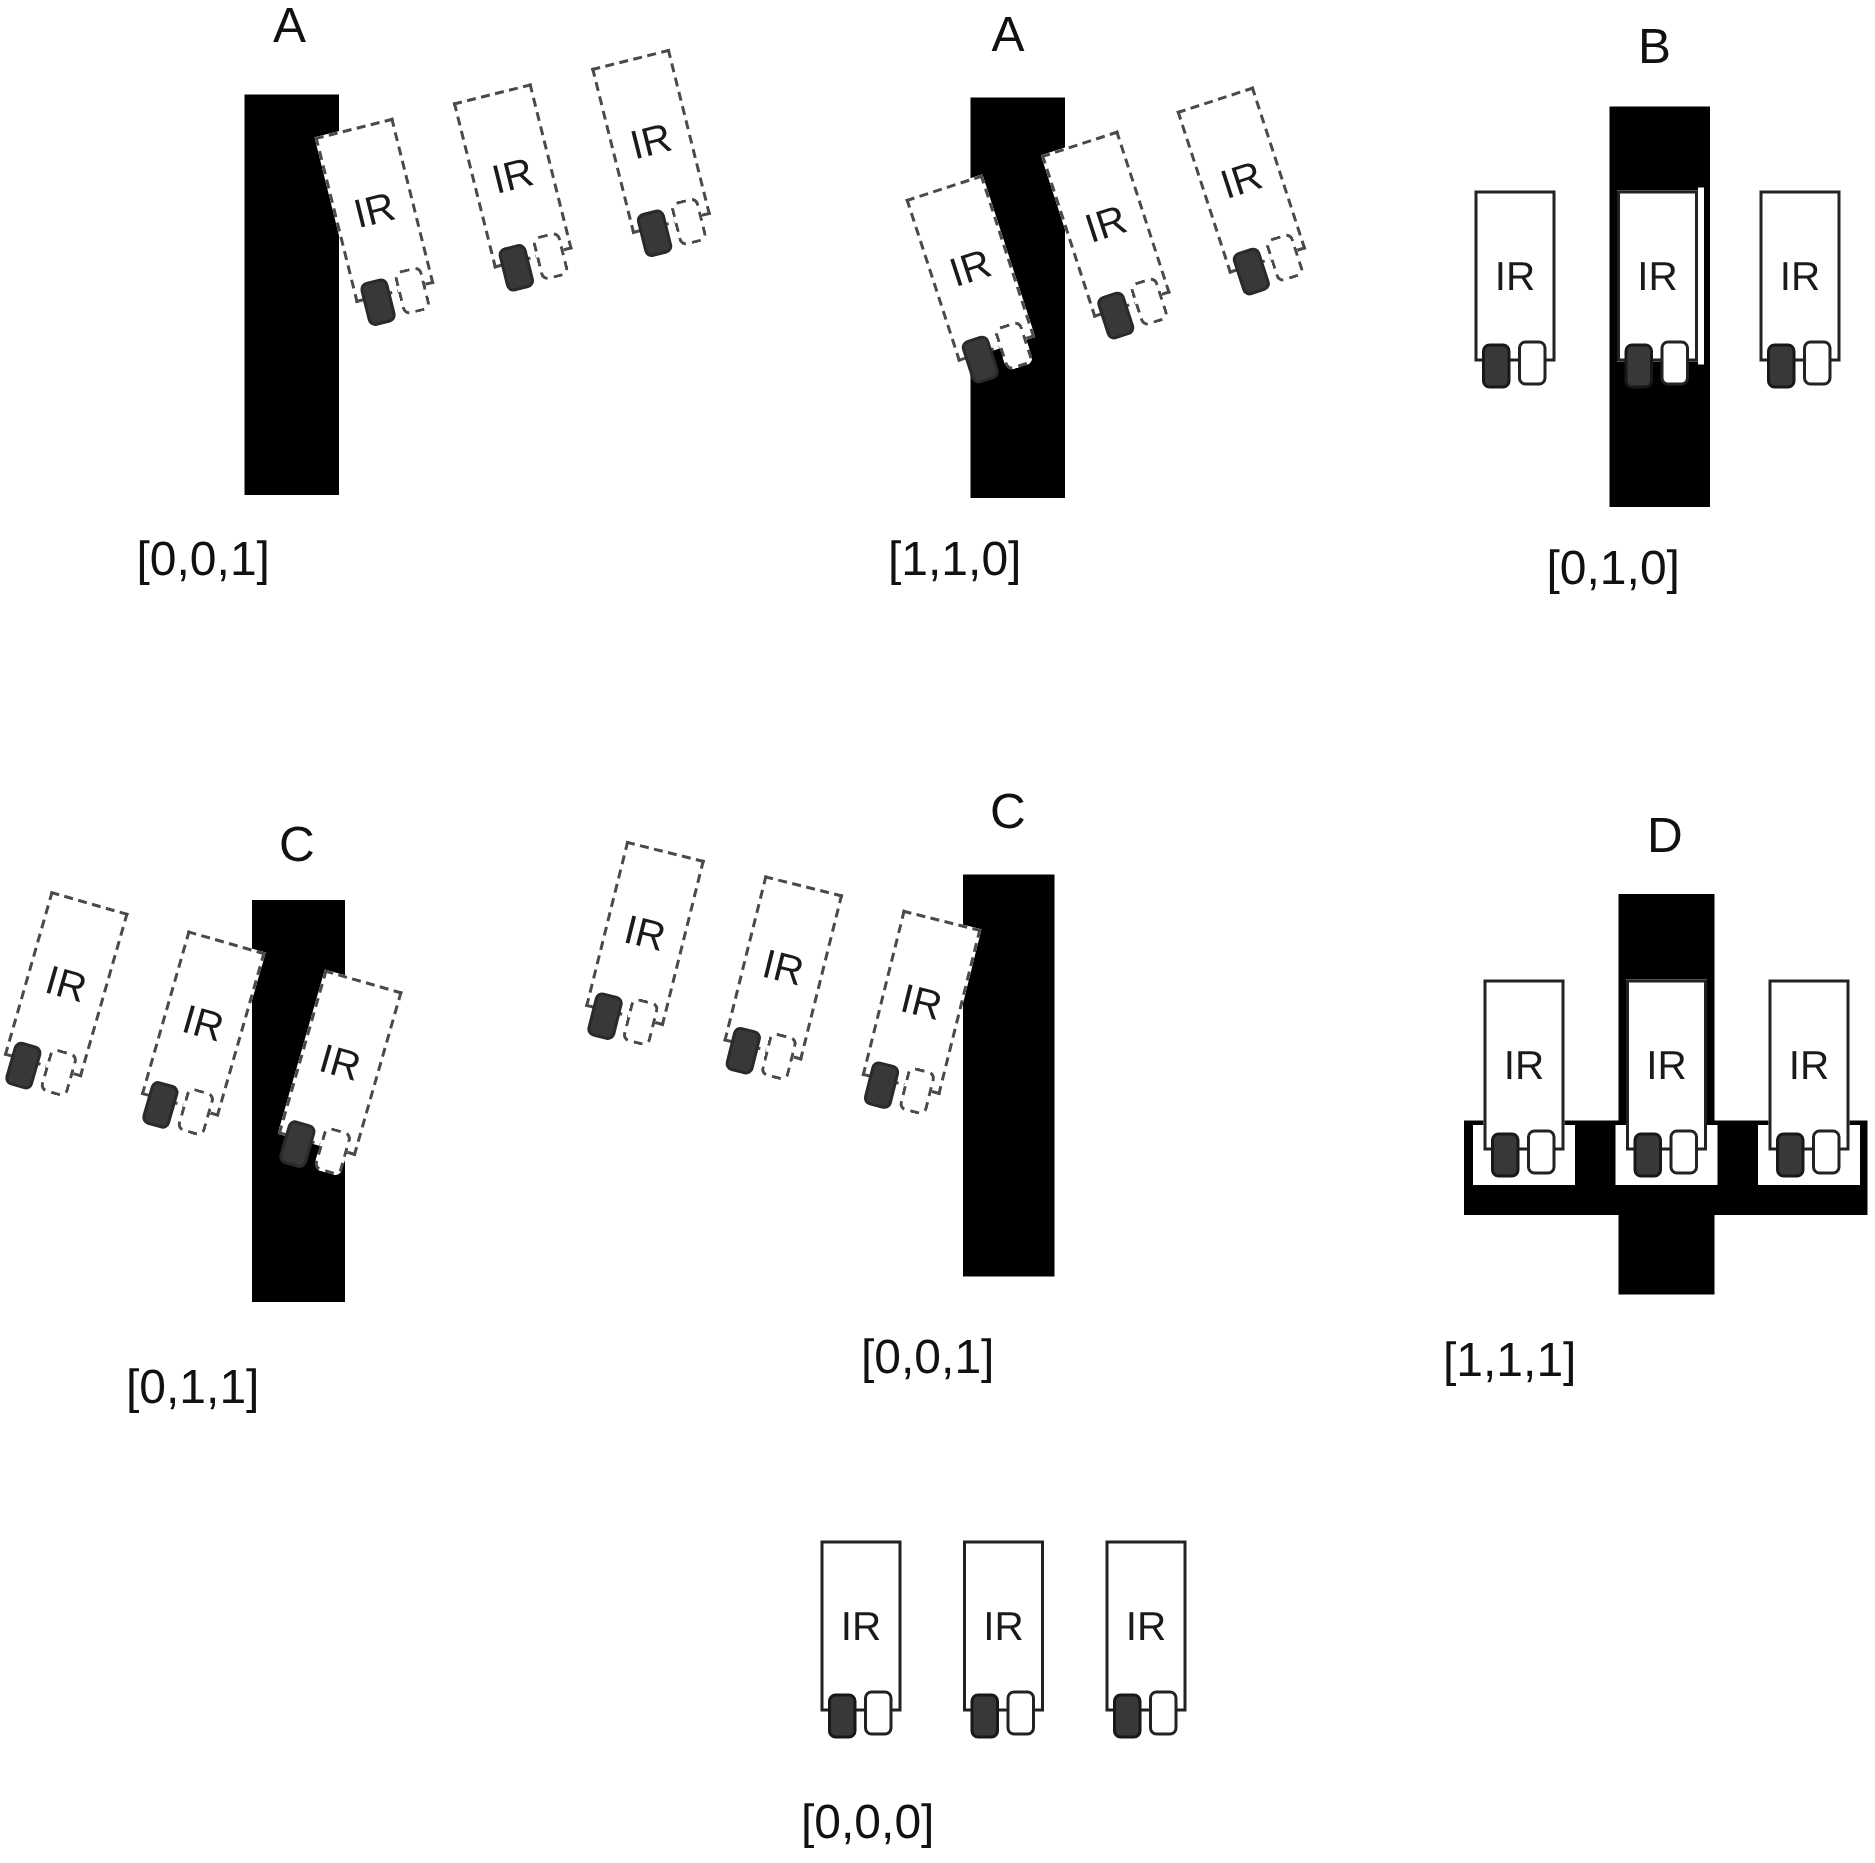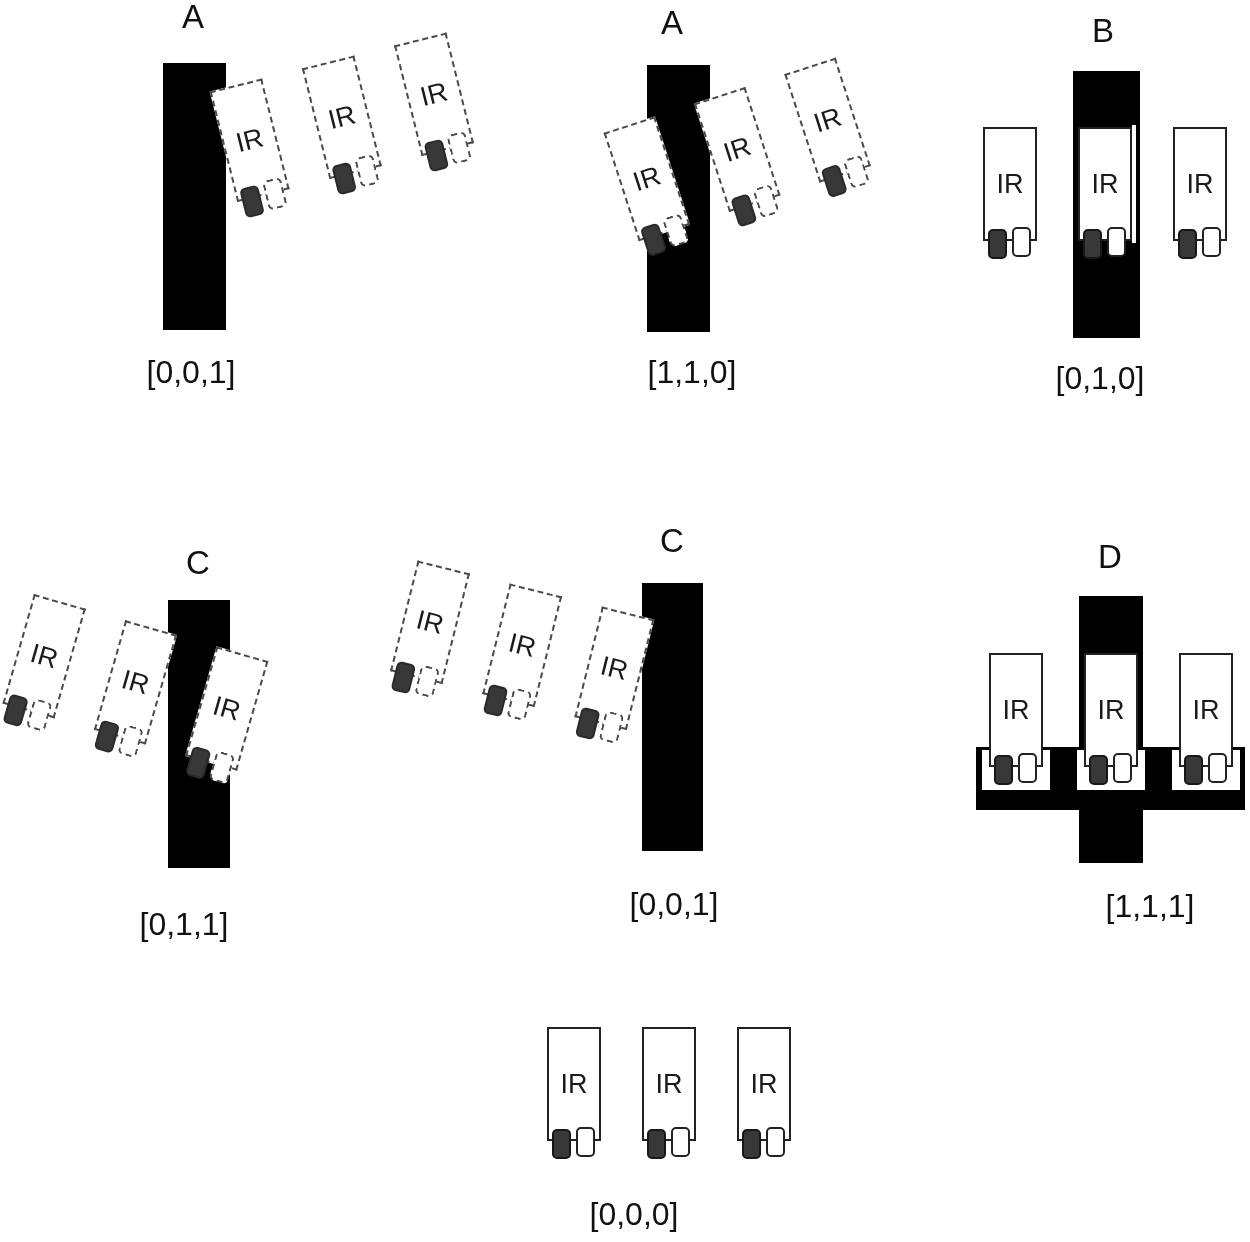--- a/index.html
+++ b/index.html
@@ -5,21 +5,21 @@
   html,body { margin:0; padding:0; background:#fff; }
   #canvas {
     position:relative; width:1250px; height:1242px; background:#ffffff;
     font-family:"Liberation Sans", sans-serif; color:#111; overflow:hidden;
   }
   .plabel {
     position:absolute; width:100px; text-align:center;
     font-size:33px; line-height:1; color:#111;
   }
   .reading {
-    position:absolute; width:200px; text-align:center;
+    position:absolute; width:200px; 
     font-size:32px; line-height:1; color:#111;
   }
   .bar { position:absolute; background:#000; }
   .wstripe { position:absolute; background:#fff; }
   .halo { position:absolute; background:#fff; }
   .array { position:absolute; display:flex; gap:41px; }
   .sensor { position:relative; width:54px; height:132px; flex:0 0 auto; }
   .sbody {
     position:absolute; left:0; top:0; width:50px; height:110px;
     background:#fff; border:2px solid #222;
@@ -116,21 +116,21 @@
         <div class="pad pad-light"></div>
       </div>
       <div class="sensor">
         <div class="sbody">
             <span class="irtext">IR</span>
           </div>
         <div class="pad pad-dark"></div>
         <div class="pad pad-light"></div>
       </div>
     </div>
-    <div class="reading" style="left:1000px;top:362px">[0,1,0]</div>
+    <div class="reading" style="left:1031px;top:362px">[0,1,0]</div>
   </div>
 
   <div>
     <div class="plabel" style="left:148px;top:546px">C</div>
     <div class="bar" style="left:168px;top:600px;width:62px;height:268px"></div>
     <div class="array dashed" style="left:11px;top:625px;transform:rotate(16deg)">
       <div class="sensor">
         <div class="sbody">
             <span class="irtext">IR</span>
           </div>
@@ -207,21 +207,21 @@
         <div class="pad pad-light"></div>
       </div>
       <div class="sensor">
         <div class="sbody">
             <span class="irtext">IR</span>
           </div>
         <div class="pad pad-dark"></div>
         <div class="pad pad-light"></div>
       </div>
     </div>
-    <div class="reading" style="left:1050px;top:890px">[1,1,1]</div>
+    <div class="reading" style="left:962px;top:890px">[1,1,1]</div>
   </div>
 
   <div>
     <div class="array" style="left:547px;top:1027px">
       <div class="sensor">
         <div class="sbody">
             <span class="irtext">IR</span>
           </div>
         <div class="pad pad-dark"></div>
         <div class="pad pad-light"></div>

